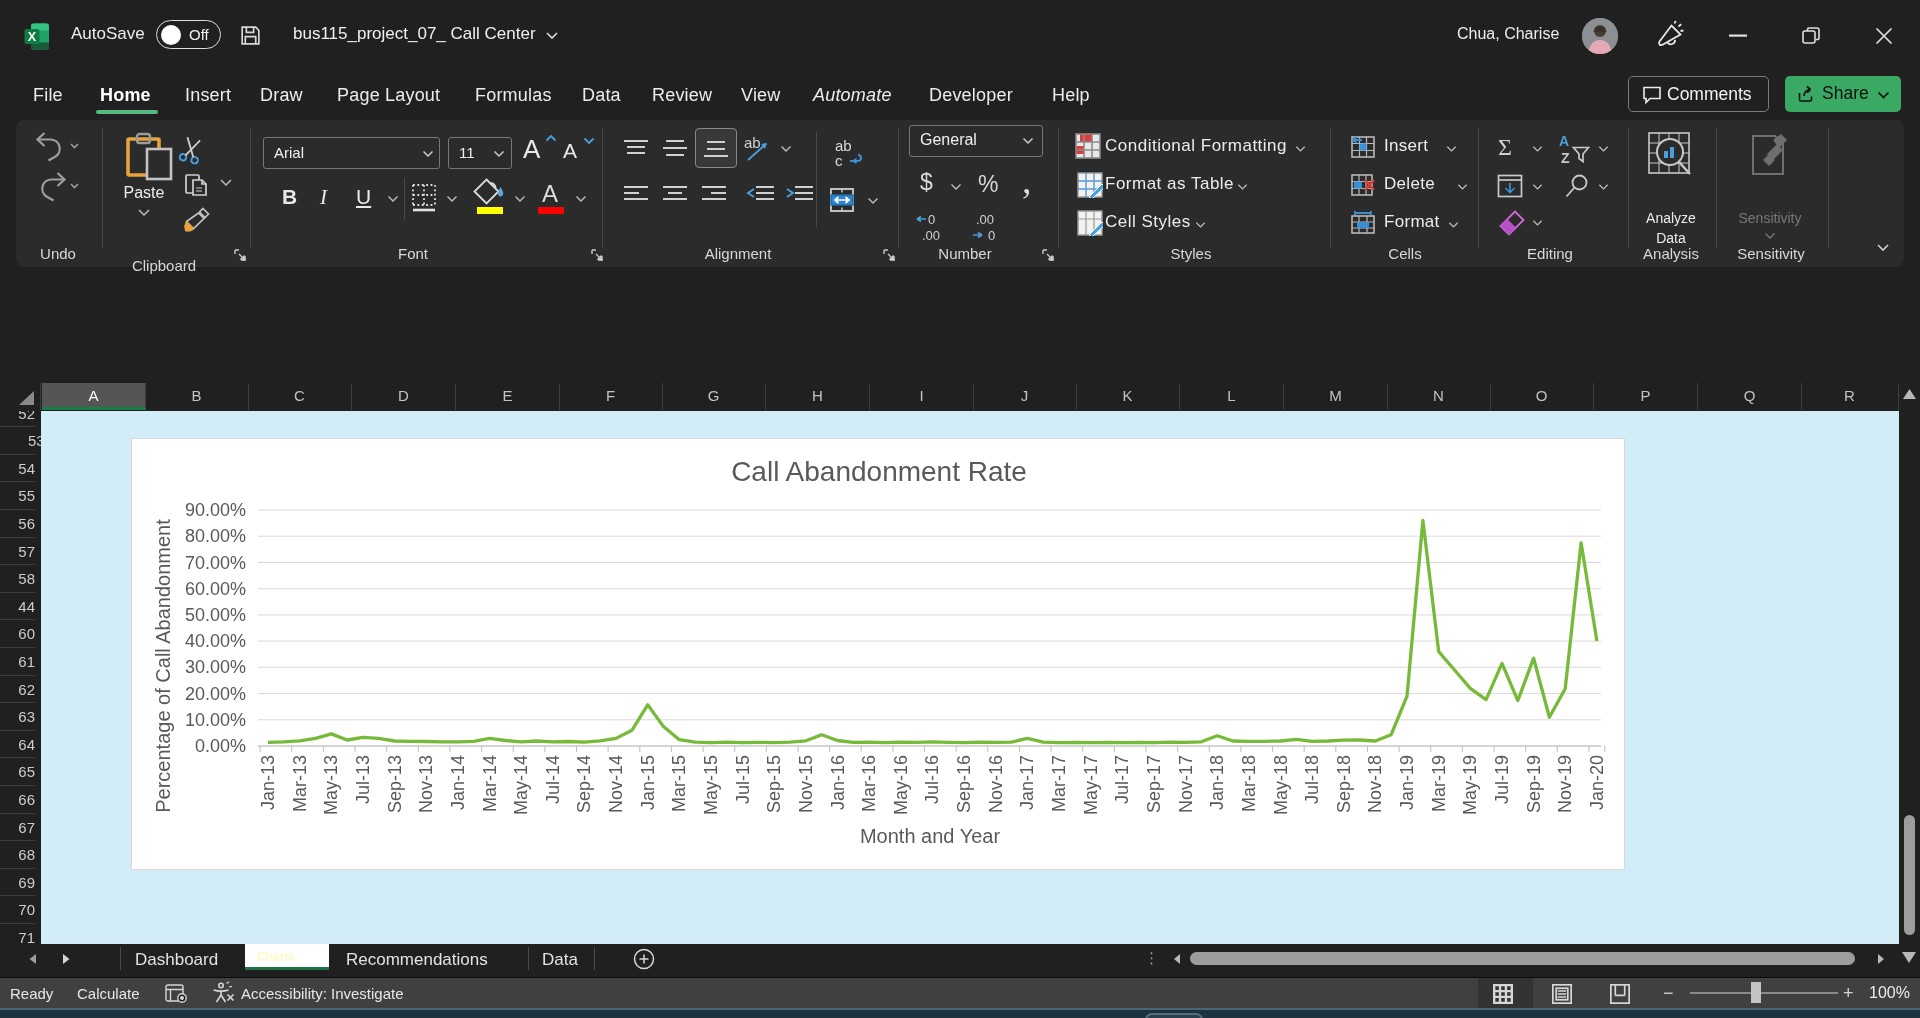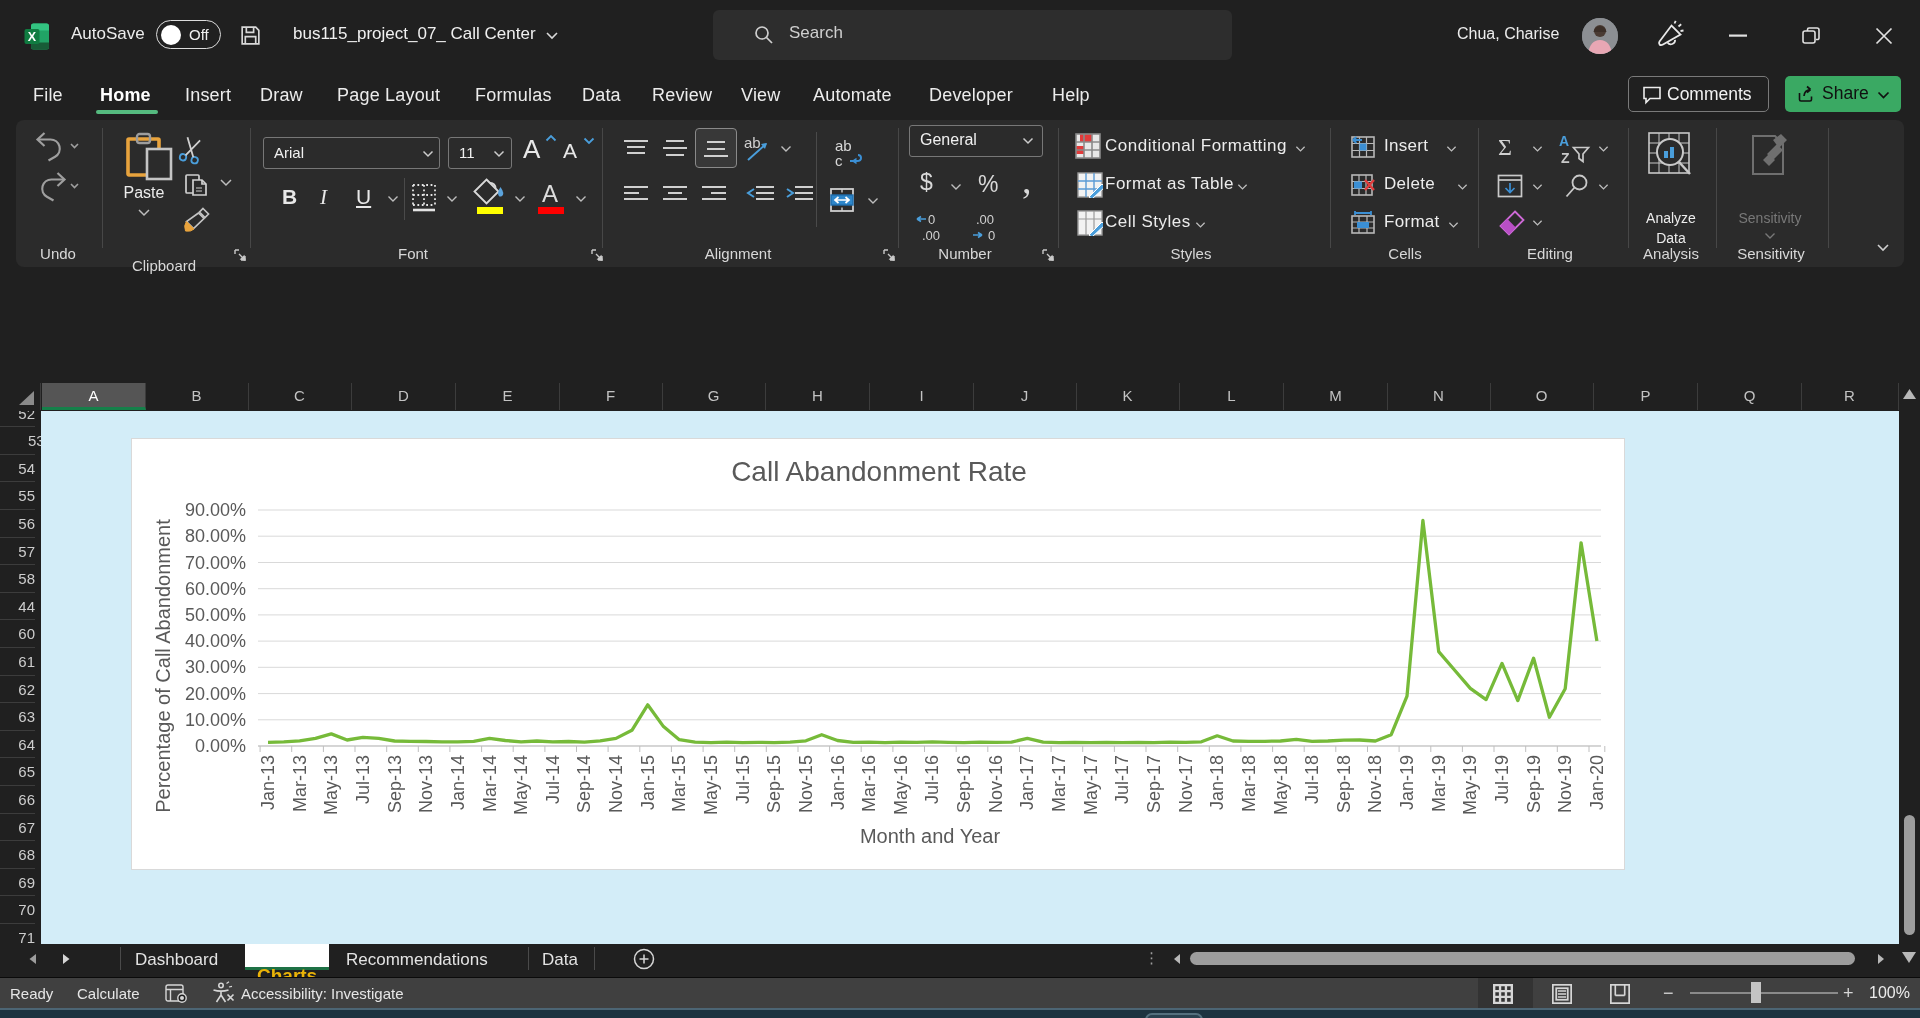--- a/index.html
+++ b/index.html
@@ -58,27 +58,20 @@
   <svg class="abs" style="left:238px;top:23px" width="25" height="25" viewBox="0 0 24 24" fill="none" stroke="#d8d8d8" stroke-width="1.6">
     <path d="M4 4 h13 l3 3 v13 h-16 z"></path>
     <path d="M8 4 v5 h7 v-5"></path>
     <path d="M7 20 v-7 h10 v7"></path>
   </svg>
   <div class="abs" style="left:293px;top:24px;font-size:17px;color:#f0f0f0;">bus115_project_07_ Call Center</div>
   <svg class="abs" style="left:545px;top:31px" width="14" height="10" viewBox="0 0 14 10" fill="none" stroke="#d8d8d8" stroke-width="1.6">
         <path d="M2 2 l5 5 l5 -5"></path>
       </svg>
 
-  <div id="searchbox">
-    <svg class="abs" style="left:40px;top:14px" width="22" height="22" viewBox="0 0 22 22" fill="none" stroke="#cfcfcf" stroke-width="1.7">
-          <circle cx="9" cy="9" r="6"></circle>
-          <path d="M13.5 13.5 L19 19"></path>
-        </svg>
-    <div class="abs" style="left:76px;top:13px;font-size:17px;color:#cfcfcf;">Search</div>
-  </div>
 
   <div class="abs" style="left:1457px;top:25px;font-size:16px;color:#ececec;">Chua, Charise</div>
   <div class="abs" style="left:1582px;top:18px;width:36px;height:36px;border-radius:50%;background:#777c80;overflow:hidden;">
     <svg width="36" height="36" viewBox="0 0 36 36">
       <rect width="36" height="36" fill="#8c8f93"></rect>
       <circle cx="18" cy="13" r="6" fill="#4a3b33"></circle>
       <path d="M18 8 a6.5 6.5 0 0 1 6.5 6 l-13 0 a6.5 6.5 0 0 1 6.5 -6z" fill="#3c2f28"></path>
       <path d="M6 36 q2 -14 12 -14 q10 0 12 14 z" fill="#e8a7b4"></path>
     </svg>
   </div>
@@ -105,21 +98,21 @@
   <div class="rtab" style="left:33px;">File</div>
   <div class="rtab" style="left:100px;font-weight:bold;color:#fff;">Home</div>
   <div class="abs" style="left:96px;top:38px;width:62px;height:4px;border-radius:2px;background:#55ba7f;"></div>
   <div class="rtab" style="left:185px;">Insert</div>
   <div class="rtab" style="left:260px;">Draw</div>
   <div class="rtab" style="left:337px;">Page Layout</div>
   <div class="rtab" style="left:475px;">Formulas</div>
   <div class="rtab" style="left:582px;">Data</div>
   <div class="rtab" style="left:652px;">Review</div>
   <div class="rtab" style="left:741px;">View</div>
-  <div class="rtab" style="left:813px;">Automate</div>
+  <div class="rtab" style="left:813px;font-style:italic;">Automate</div>
   <div class="rtab" style="left:929px;">Developer</div>
   <div class="rtab" style="left:1052px;">Help</div>
 
   <div class="abs" style="left:1628px;top:4px;width:141px;height:36px;border:1px solid #7a7a7a;border-radius:5px;text-align:center;">
     <svg class="abs" style="left:13px;top:8px" width="20" height="20" viewBox="0 0 20 20" fill="none" stroke="#ececec" stroke-width="1.6">
       <path d="M2 2.5 h16 v11 h-10 l-4 4 v-4 h-2 z"></path>
     </svg>
     <div class="abs" style="left:38px;top:7px;font-size:17.5px;color:#f2f2f2;">Comments</div>
   </div>
 
@@ -615,21 +608,21 @@
 <div id="tabbar">
   <svg class="abs" style="left:28px;top:9px" width="9" height="12" viewBox="0 0 9 12">
         <path d="M8 1 L1.5 6 L8 11z" fill="#9d9d9d"></path>
       </svg>
   <svg class="abs" style="left:62px;top:9px" width="9" height="12" viewBox="0 0 9 12">
         <path d="M1 1 L7.5 6 L1 11z" fill="#d6d6d6"></path>
       </svg>
   <div class="tabtxt" style="left:135px;">Dashboard</div>
   <div class="abs" style="left:120px;top:3px;width:1px;height:23px;background:#4a4a4a;"></div>
   <div class="abs" style="left:245px;top:0;width:84px;height:26px;background:#fff;border-bottom:3px solid #1e7145;"></div>
-  <div class="abs" style="left:257px;top:6px;font-size:19px;font-weight:bold;color:#eab308;margin-top:15px;">Charts</div>
+  <div class="abs" style="left:257px;top:6px;font-size:12px;font-weight:bold;color:#fef9c3;">Charts</div>
   <div class="tabtxt" style="left:346px;">Recommendations</div>
 
   <div class="abs" style="left:528px;top:3px;width:1px;height:23px;background:#4a4a4a;"></div>
   <div class="tabtxt" style="left:542px;">Data</div>
   <div class="abs" style="left:594px;top:3px;width:1px;height:23px;background:#4a4a4a;"></div>
   <svg class="abs" style="left:633px;top:4px" width="22" height="22" viewBox="0 0 22 22" fill="none" stroke="#d6d6d6" stroke-width="1.5">
         <circle cx="11" cy="11" r="9.5"></circle>
         <path d="M11 6.5 v9 M6.5 11 h9"></path>
       </svg>
   <div class="abs" style="left:1144px;top:5px;font-size:15px;color:#9d9d9d;">⋮</div>

